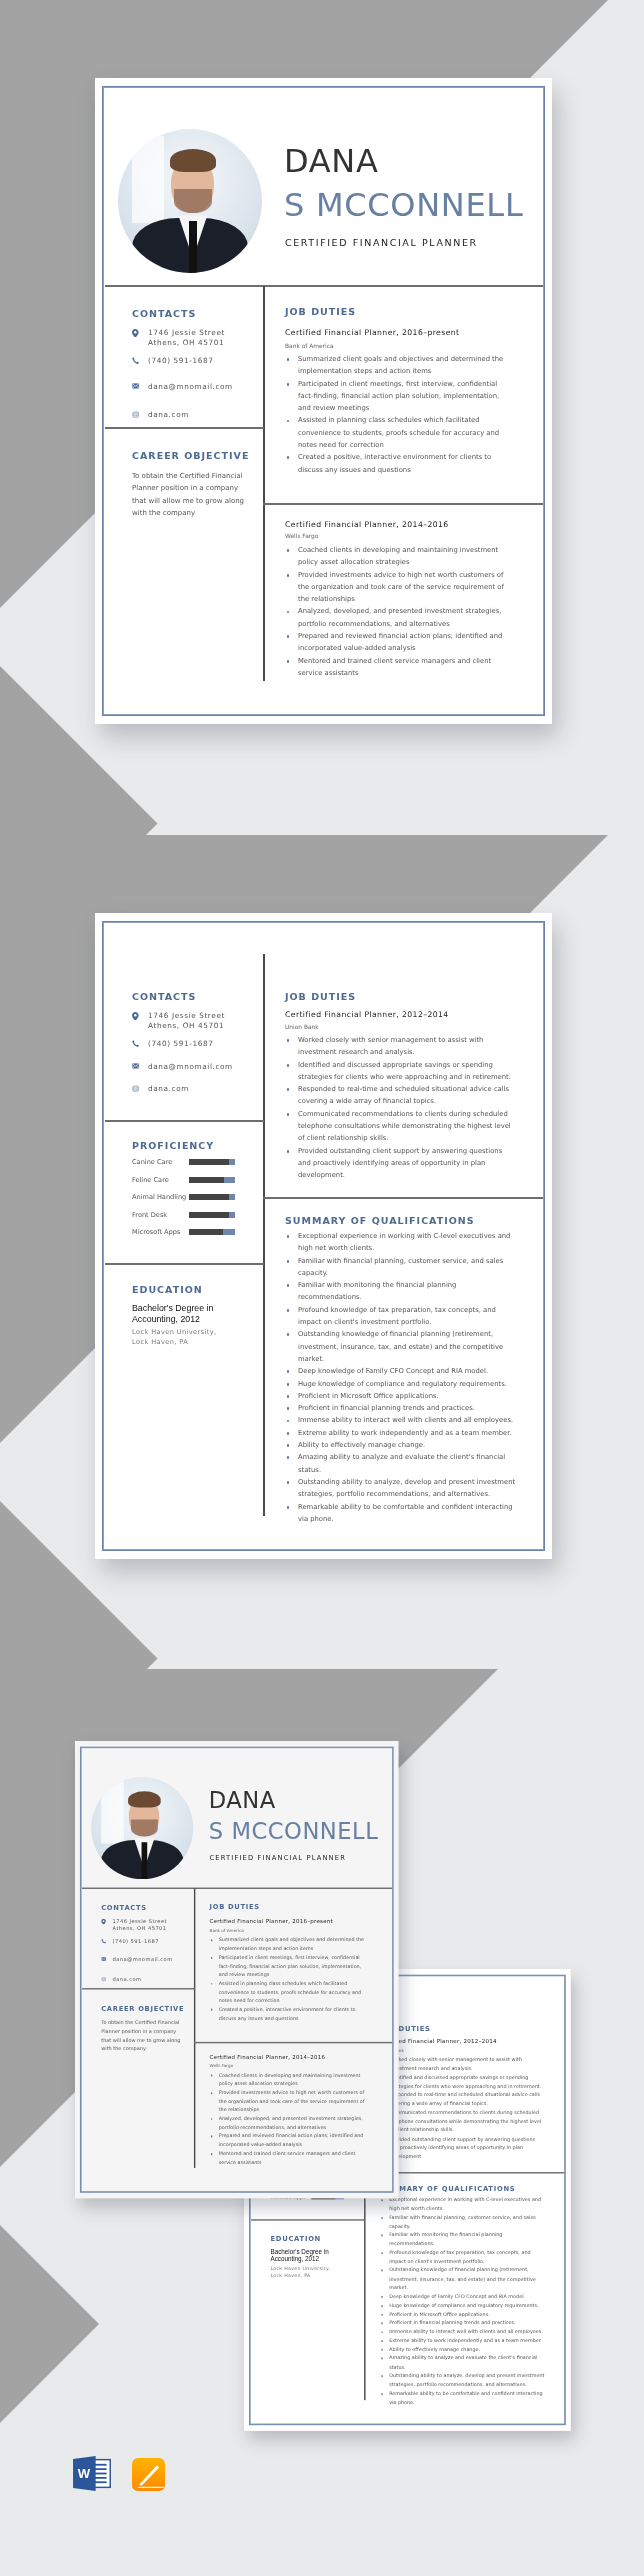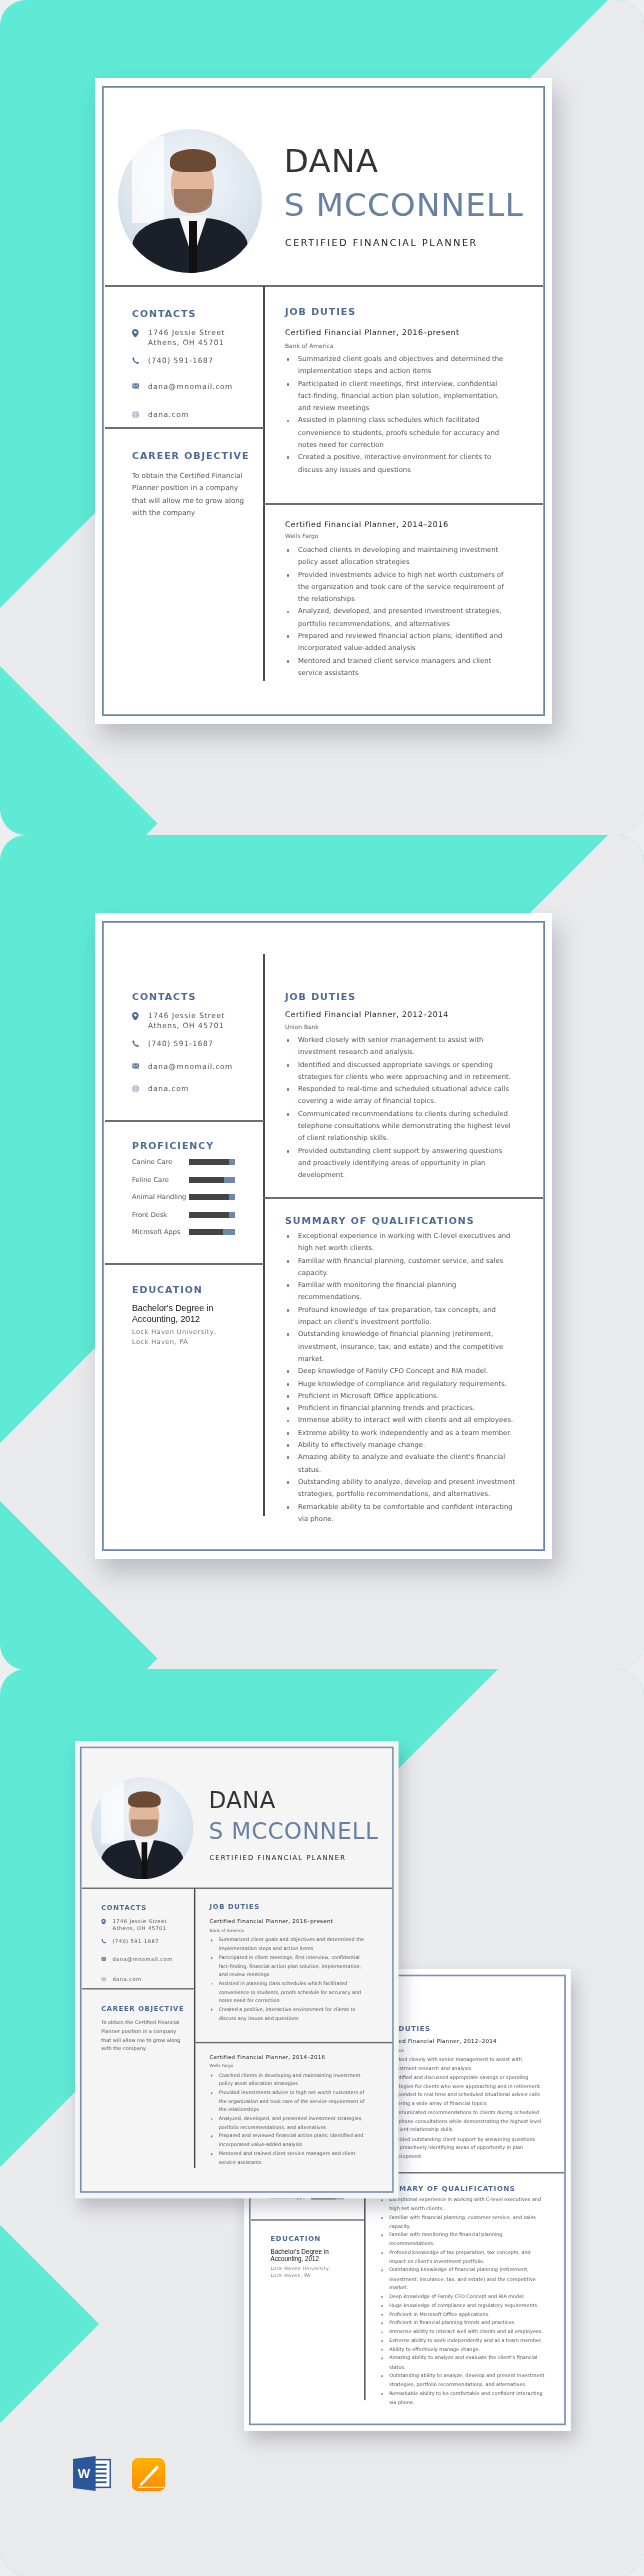--- a/index.html
+++ b/index.html
@@ -1,21 +1,21 @@
 <!DOCTYPE html>
 <html style="font-size:11.7px"><head>
 <meta charset="utf-8">
 <style>
   * { box-sizing: border-box; margin: 0; padding: 0; }
   html, body { width: 644px; height: 2576px; overflow: hidden; }
   body { position: relative; font-family: "DejaVu Sans", sans-serif; color: #444; background: #eceeef; }
 
   
   .band { position: absolute; left: 0; width: 644px; overflow: hidden; }
-  .band-blue { background: #5eead4; border-radius: 26px; }
+  .band-blue { background: #a3a3a3; }
   .band .diag {
     position: absolute; width: 1025px; height: 1025px; background: #e9eaeb;
     transform: rotate(45deg); transform-origin: 0 0;
   }
 
   
   .paper {
     position: absolute; width: 457px; background: #ffffff;
     box-shadow: 5.9px 13px 22px rgba(60,70,90,0.28);
   }

